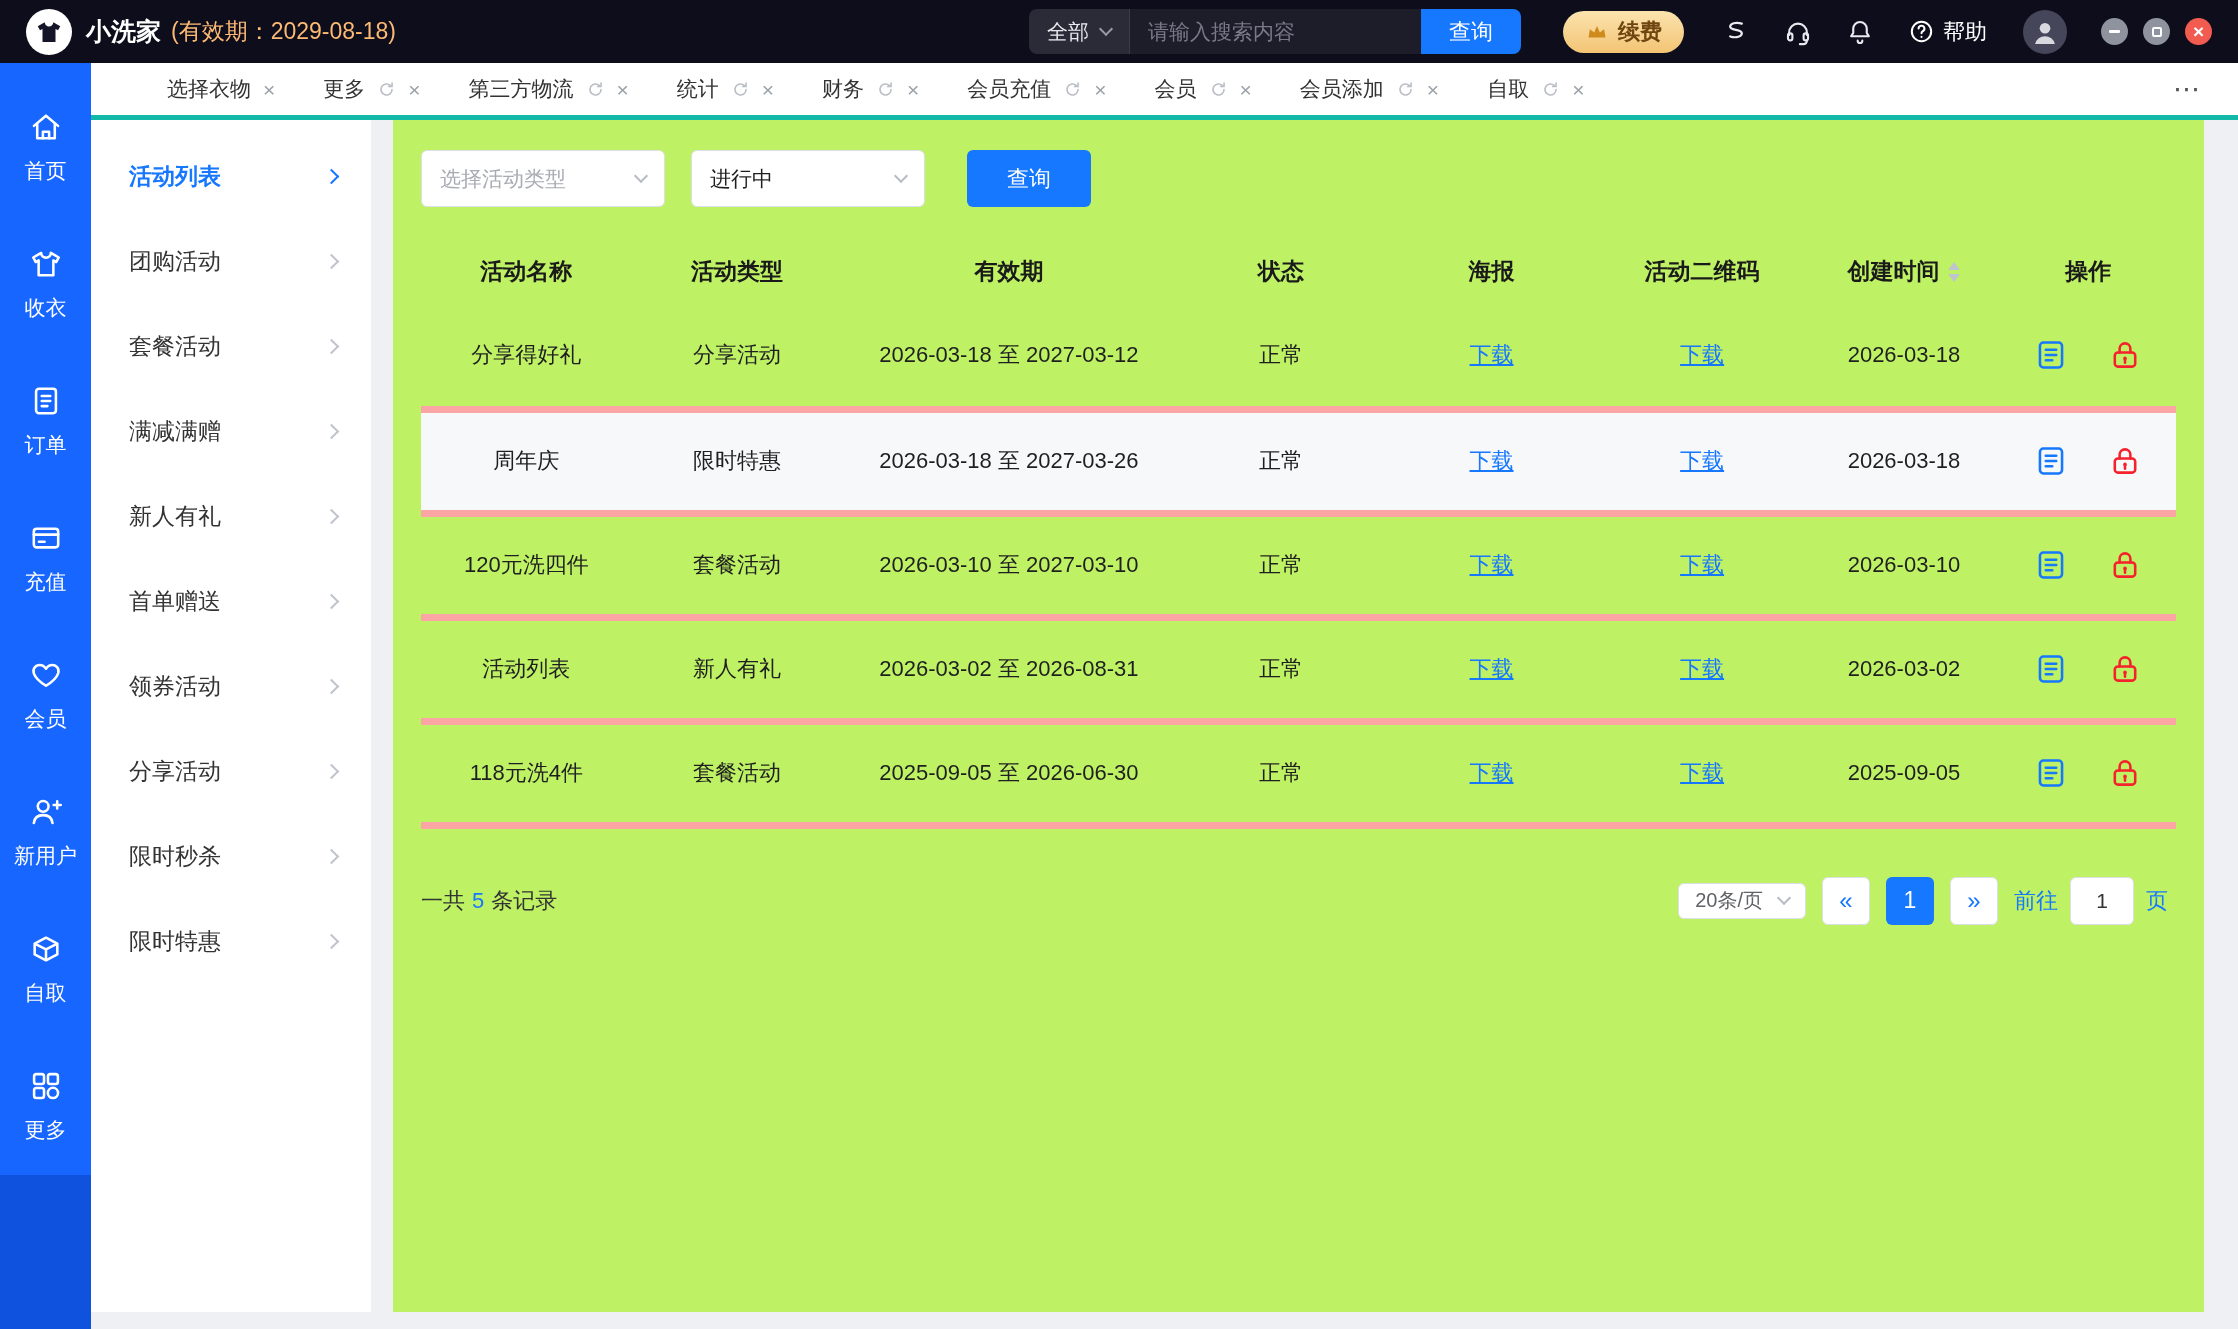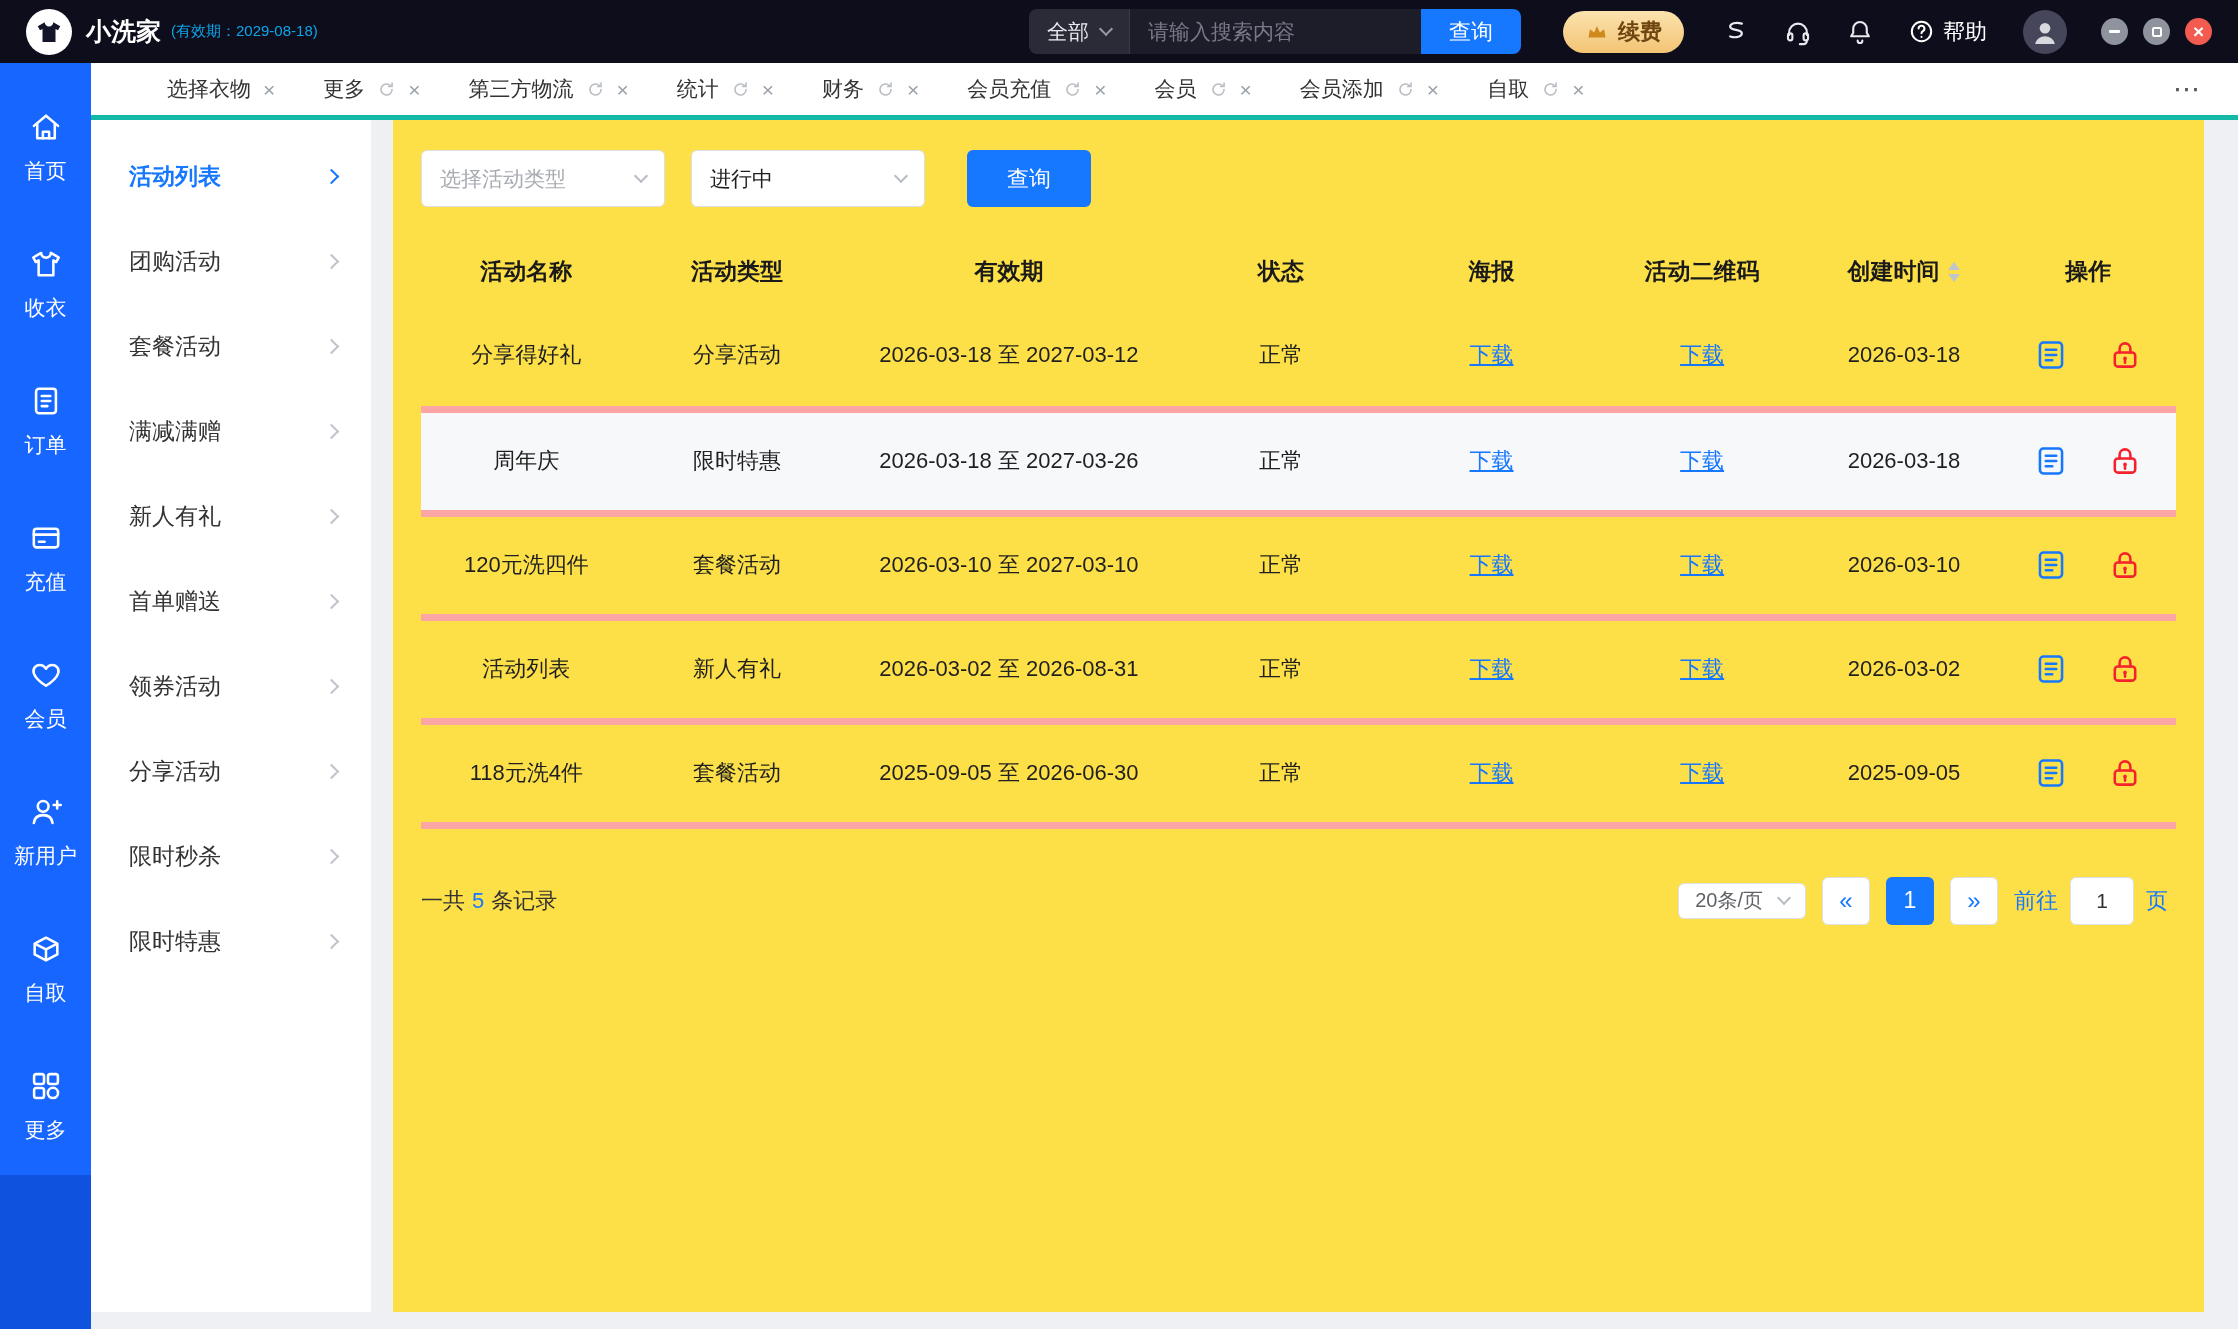--- a/index.html
+++ b/index.html
@@ -4,21 +4,21 @@
 <style>
   *{margin:0;padding:0;box-sizing:border-box;}
   html,body{width:2238px;height:1329px;}
   body{font-family:"Liberation Sans","DejaVu Sans",sans-serif;background:#eef0f4;overflow:hidden;color:#1f1f1f;}
   .app{width:2238px;height:1329px;display:flex;flex-direction:column;}
 
   
   .topbar{height:63px;background:#0d0d1c;display:flex;align-items:center;padding:0 26px;flex-shrink:0;}
   .logo{width:46px;height:46px;border-radius:50%;background:#fff;display:flex;align-items:center;justify-content:center;flex-shrink:0;}
   .app-title{color:#fff;font-size:25px;font-weight:bold;margin-left:14px;}
-  .validity{color:#0ea5e9;font-size:15px;margin-left:10px;}
+  .validity{color:#fdba74;font-size:23px;margin-left:10px;}
   .search-wrap{display:flex;align-items:stretch;height:45px;border-radius:8px;overflow:hidden;margin-left:auto;}
   .search-scope{background:#2b2b38;color:#e8e8ee;display:flex;align-items:center;gap:12px;padding:0 18px;font-size:21px;cursor:pointer;}
   .search-input{background:#1d1d29;border:none;outline:none;border-left:1px solid #3a3a48;color:#ddd;font-size:21px;padding:0 18px;width:292px;}
   .search-input::placeholder{color:#79798a;}
   .search-btn{background:#1677ff;color:#fff;border:none;font-size:22px;padding:0 28px;cursor:pointer;}
   .renew{height:42px;border:none;border-radius:21px;background:linear-gradient(180deg,#fbe3ae,#f3c474);color:#6f4610;font-size:22px;font-weight:bold;display:flex;align-items:center;gap:9px;padding:0 22px;margin-left:42px;cursor:pointer;}
   .top-icons{display:flex;align-items:center;gap:34px;margin-left:38px;color:#e9e9f0;}
   .icon-btn{display:flex;align-items:center;cursor:pointer;color:#e9e9f0;}
   .help{display:flex;align-items:center;gap:8px;color:#fff;font-size:22px;cursor:pointer;}
   .avatar{width:44px;height:44px;border-radius:50%;background:#46465a;display:flex;align-items:center;justify-content:center;margin-left:36px;cursor:pointer;overflow:hidden;}
@@ -47,21 +47,21 @@
   .tab-more{margin-left:auto;color:#555;font-size:27px;padding:0 20px;cursor:pointer;}
 
   
   .content{flex:1;display:flex;gap:22px;background:#eef0f4;padding:0 34px 17px 0;min-height:0;}
   .submenu{width:280px;background:#fff;flex-shrink:0;padding-top:14px;}
   .submenu-item{display:flex;align-items:center;justify-content:space-between;padding:0 34px 0 38px;height:85px;font-size:23px;color:#333;cursor:pointer;}
   .submenu-item.active{color:#1677ff;font-weight:bold;}
   .cright{width:11px;height:11px;border-top:2.5px solid #c0c4cc;border-right:2.5px solid #c0c4cc;transform:rotate(45deg);flex-shrink:0;}
   .submenu-item.active .cright{border-color:#1677ff;}
 
-  .panel{flex:1;background:#fde047;padding:30px 28px 0 28px;display:flex;flex-direction:column;min-width:0;}
+  .panel{flex:1;background:#bef264;padding:30px 28px 0 28px;display:flex;flex-direction:column;min-width:0;}
   .filters{display:flex;align-items:center;margin-bottom:30px;}
   .select{height:57px;border:1px solid #dcdfe6;border-radius:6px;display:flex;align-items:center;justify-content:space-between;padding:0 18px;font-size:21px;background:#fff;cursor:pointer;gap:14px;}
   .select.ph span{color:#a8abb2;}
   .select1{width:244px;}
   .select2{width:234px;margin-left:26px;}
   .cdown{width:10px;height:10px;border-right:2px solid #b6bac2;border-bottom:2px solid #b6bac2;transform:rotate(45deg);margin-top:-5px;flex-shrink:0;}
   .btn-primary{height:57px;background:#1677ff;color:#fff;border:none;border-radius:6px;font-size:22px;padding:0 40px;margin-left:42px;cursor:pointer;}
 
   table{width:100%;border-collapse:collapse;}
   th{font-size:23px;font-weight:bold;color:#1a1a1a;height:68px;text-align:center;white-space:nowrap;}

